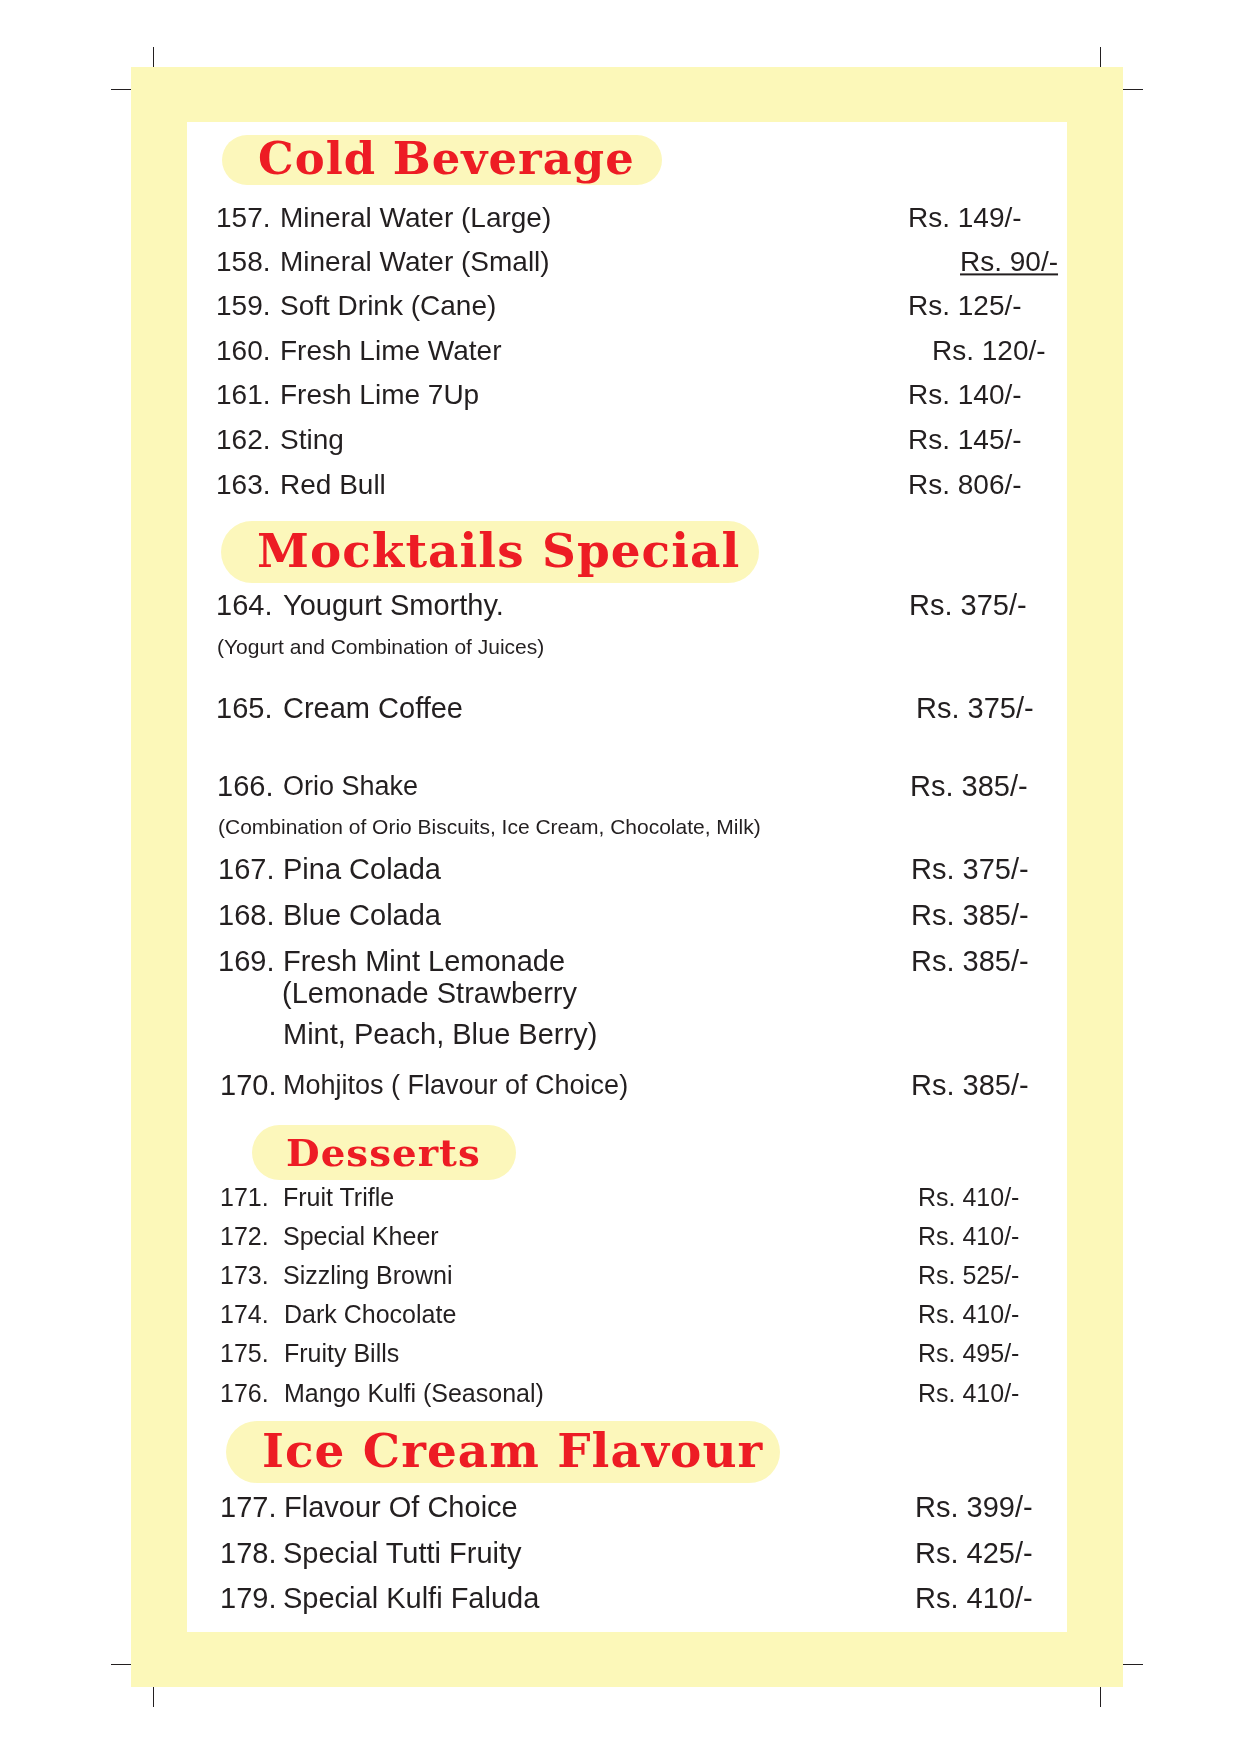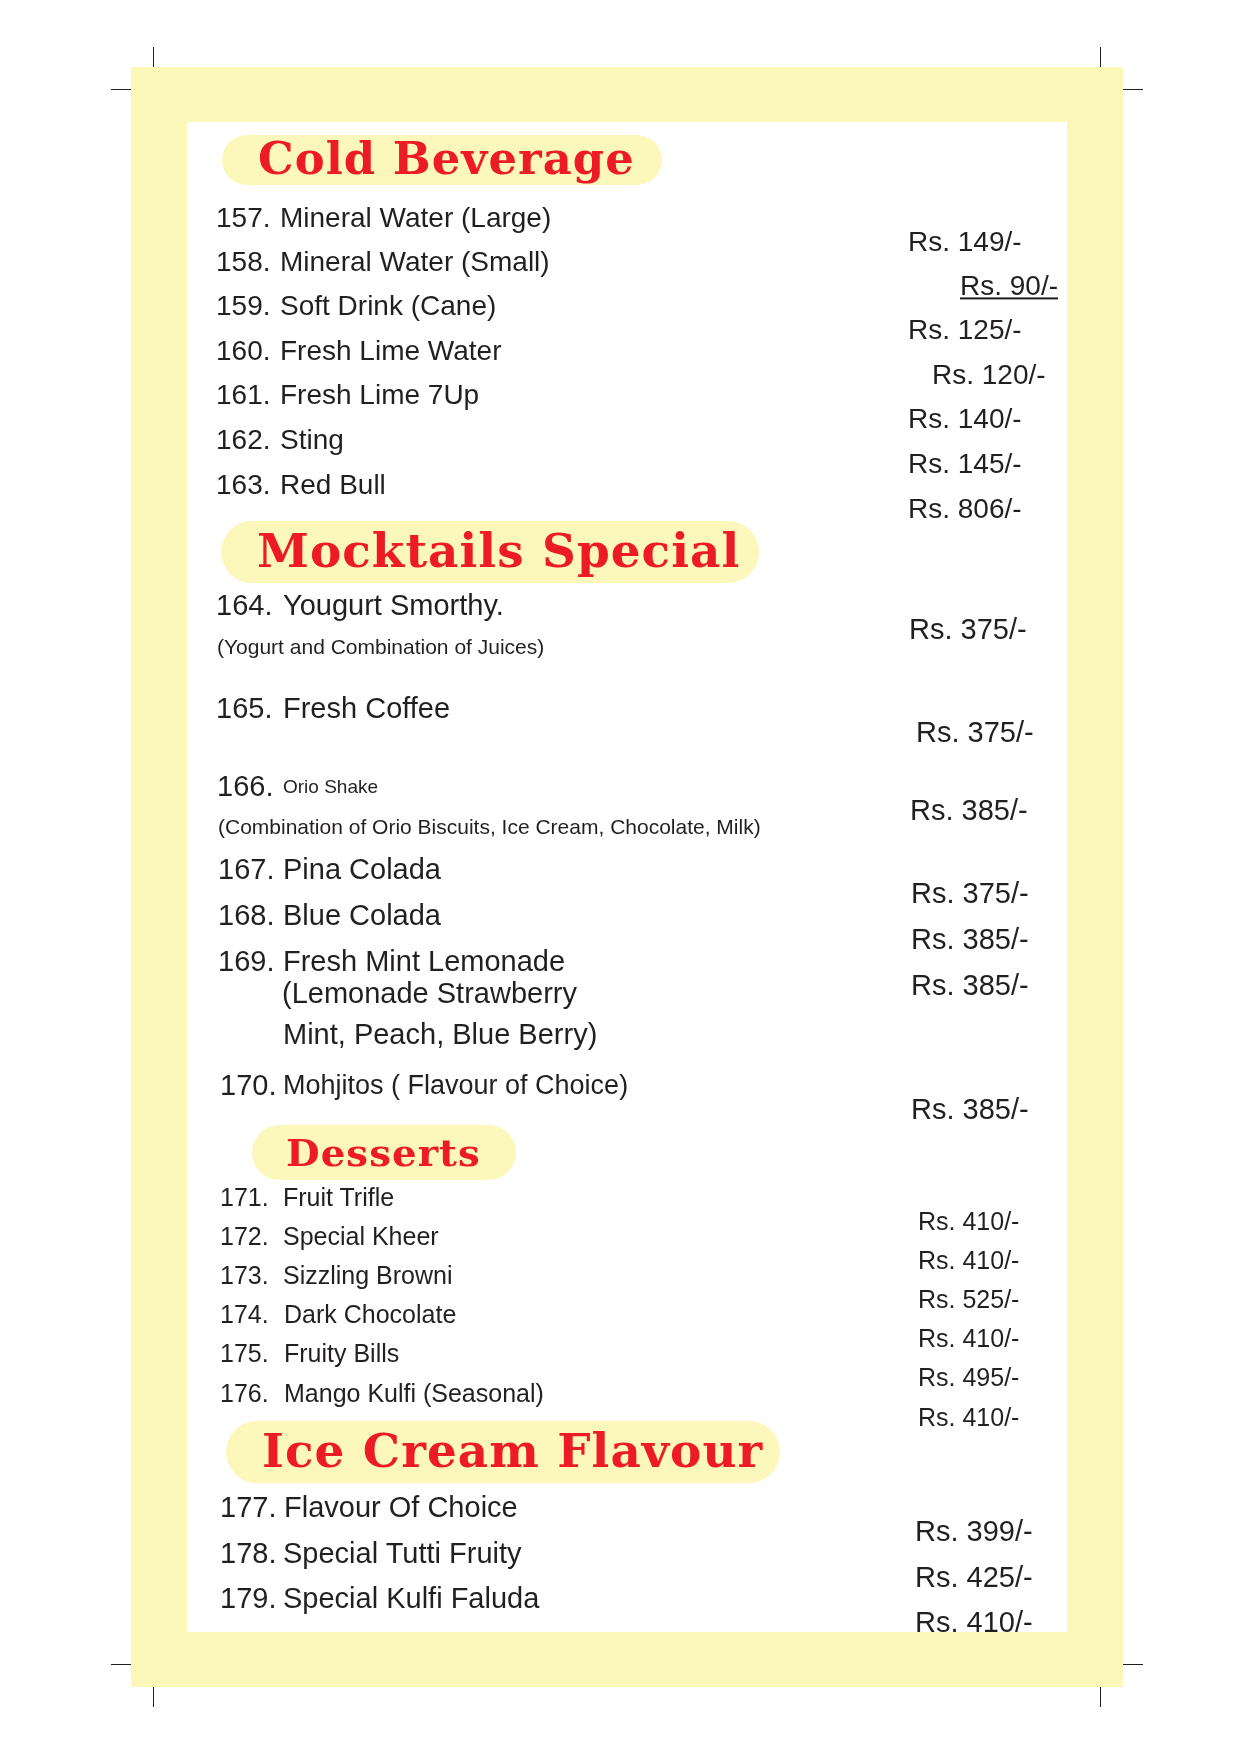--- a/index.html
+++ b/index.html
@@ -6,21 +6,21 @@
   body{width:1241px;height:1754px;position:relative;overflow:hidden;font-family:"Liberation Sans",sans-serif;color:#231f20;}
   .crop{position:absolute;background:#231f20;}
   .frame{position:absolute;left:131px;top:67px;width:992px;height:1620px;background:#fcf8b9;}
   .inner{position:absolute;left:187px;top:122px;width:880px;height:1510px;background:#ffffff;}
   .pill{position:absolute;background:#fcf7bb;border-radius:40px;box-sizing:border-box;}
   .pill .title{position:absolute;top:50%;transform:translateY(-52%) scaleX(1.02);transform-origin:left center;
     font-family:"DejaVu Serif",serif;font-weight:bold;color:#ed1c24;white-space:nowrap;letter-spacing:1px;}
   .row{position:absolute;left:0;width:1241px;height:0;}
   .row .num{position:absolute;white-space:nowrap;transform:translateY(-55%);font-family:"Liberation Sans",sans-serif;}
   .row .name{position:absolute;white-space:nowrap;transform:translateY(-55%);}
-  .row .price{position:absolute;white-space:nowrap;transform:translateY(-55%);margin-top:24px;}
+  .row .price{position:absolute;white-space:nowrap;transform:translateY(-55%);}
   .sub{position:absolute;white-space:nowrap;transform:translateY(-55%);}
 </style>
 </head>
 <body>
 
 <div class="crop" style="left:153px;top:47px;width:1px;height:20px;"></div>
 <div class="crop" style="left:111px;top:89px;width:20px;height:1px;"></div>
 <div class="crop" style="left:1100px;top:47px;width:1px;height:20px;"></div>
 <div class="crop" style="left:1123px;top:89px;width:20px;height:1px;"></div>
 <div class="crop" style="left:153px;top:1687px;width:1px;height:20px;"></div>
@@ -81,26 +81,26 @@
   <div class="row" style="top:607px;">
     <span class="num" style="left:216px;">164.</span>
     <span class="name" style="left:283px;">Yougurt Smorthy.</span>
     <span class="price" style="left:909px;">Rs. 375/-</span>
   </div>
   <div class="row" style="top:648px;font-size:21px;">
     <span class="sub" style="left:217px;">(Yogurt and Combination of Juices)</span>
   </div>
   <div class="row" style="top:710px;">
     <span class="num" style="left:216px;">165.</span>
-    <span class="name" style="left:283px;">Fresh Coffee</span>
+    <span class="name" style="left:283px;">Cream Coffee</span>
     <span class="price" style="left:916px;">Rs. 375/-</span>
   </div>
   <div class="row" style="top:788px;">
     <span class="num" style="left:217px;">166.</span>
-    <span class="name" style="left:283px;font-size:19px;">Orio Shake</span>
+    <span class="name" style="left:283px;font-size:27px;">Orio Shake</span>
     <span class="price" style="left:910px;">Rs. 385/-</span>
   </div>
   <div class="row" style="top:828px;font-size:21px;">
     <span class="sub" style="left:218px;">(Combination of Orio Biscuits, Ice Cream, Chocolate, Milk)</span>
   </div>
   <div class="row" style="top:871px;">
     <span class="num" style="left:218px;">167.</span>
     <span class="name" style="left:283px;">Pina Colada</span>
     <span class="price" style="left:911px;">Rs. 375/-</span>
   </div>

